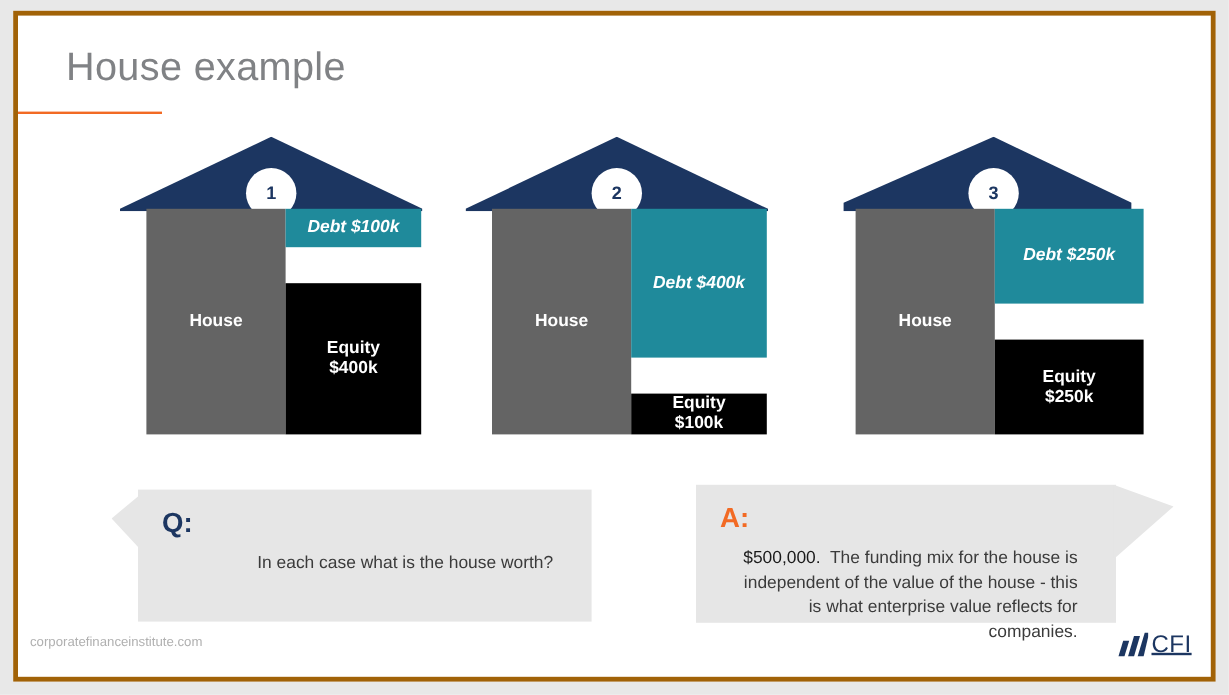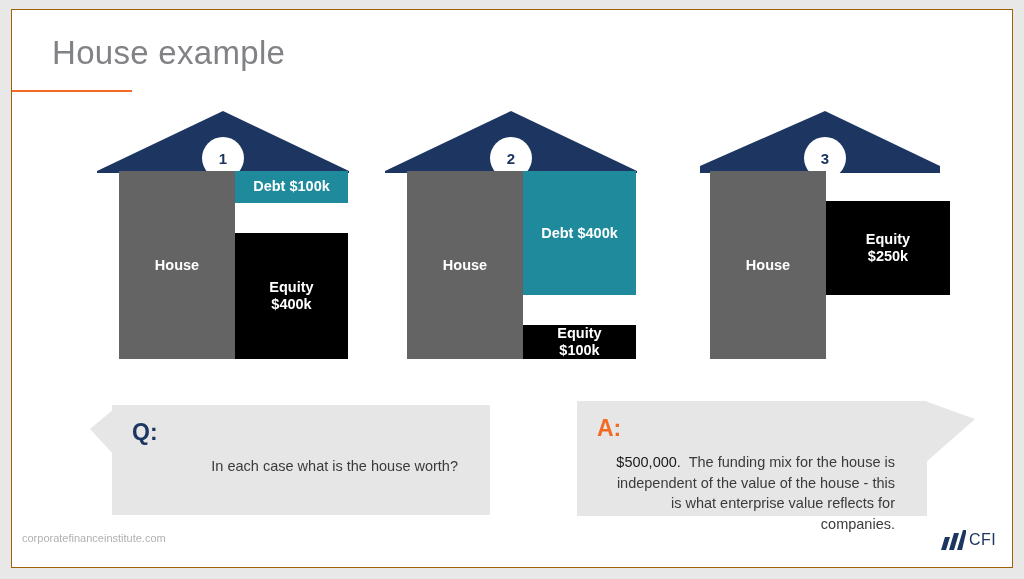--- a/index.html
+++ b/index.html
@@ -14,21 +14,21 @@
     font-family: "Liberation Sans", sans-serif;
     overflow: hidden;
   }
   .slide {
     position: absolute;
     left: 11px;
     top: 9px;
     width: 1002px;
     height: 559px;
     background: #ffffff;
-    border: 1px solid #a16207;
+    border: 4px solid #a16207;
     box-sizing: border-box;
     overflow: hidden;
   }
 
   
   .title {
     position: absolute;
     left: 40px;
     top: 24px;
     font-size: 33px;
@@ -94,21 +94,21 @@
     display: flex;
     align-items: center;
     justify-content: center;
     text-align: center;
     color: #ffffff;
     font-weight: bold;
     font-size: 14.5px;
     line-height: 1.16;
     box-sizing: border-box;
   }
-  .seg-debt { background: #1f8a9b; }
+  .seg-debt { background: #1f8a9b; font-style: italic; }
   .seg-equity { background: #000000; margin-top: 30px; }
   .label-house {
     color: #ffffff;
     font-weight: bold;
     font-size: 14.5px;
   }
 
   .badge {
     position: absolute;
     width: 42px;
@@ -192,24 +192,25 @@
     position: absolute;
     right: 16px;
     bottom: 17px;
     display: flex;
     align-items: center;
     gap: 3px;
   }
   .logo-mark svg { display: block; }
   .logo-text {
     color: #1c3661;
-    font-size: 16px;
+    font-size: 20px;
     font-weight: 400;
     letter-spacing: 0.4px;
     line-height: 1;
+    text-decoration: underline;
   }
 </style>
 </head>
 <body>
 
 <div class="slide">
 
   <div class="title">House example</div>
   <div class="title-rule"></div>
 
@@ -270,20 +271,23 @@
       </svg>
     </div>
     <div class="badge">
       <span>3</span>
     </div>
     <div class="body">
       <div class="col-house">
         <span class="label-house">House</span>
       </div>
       <div class="col-funding">
+        <div class="seg seg-debt" style="height:50%;">
+          <span>Debt $250k</span>
+        </div>
         <div class="seg seg-equity" style="height:50%;flex-direction:column;">
           <span>Equity</span>
           <span>$250k</span>
         </div>
       </div>
     </div>
   </div>
 
   <div class="callout callout-q">
     <div class="tail tail-q">

